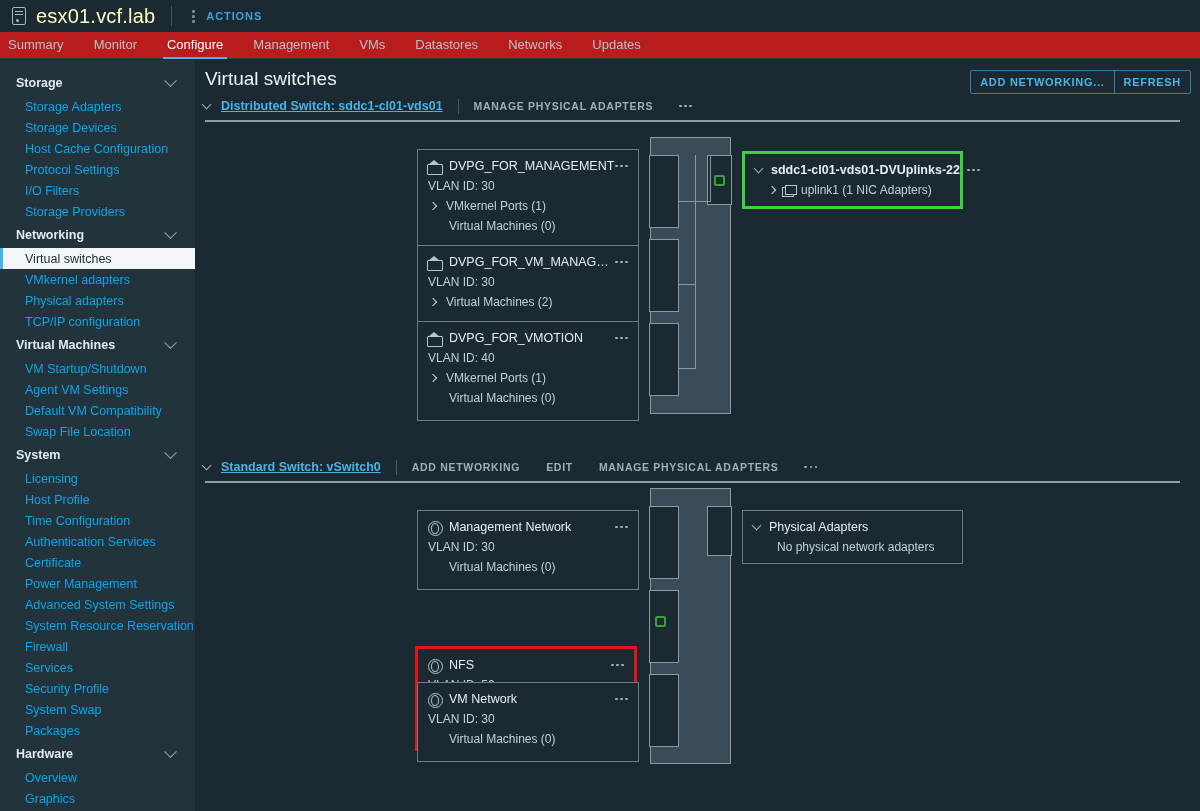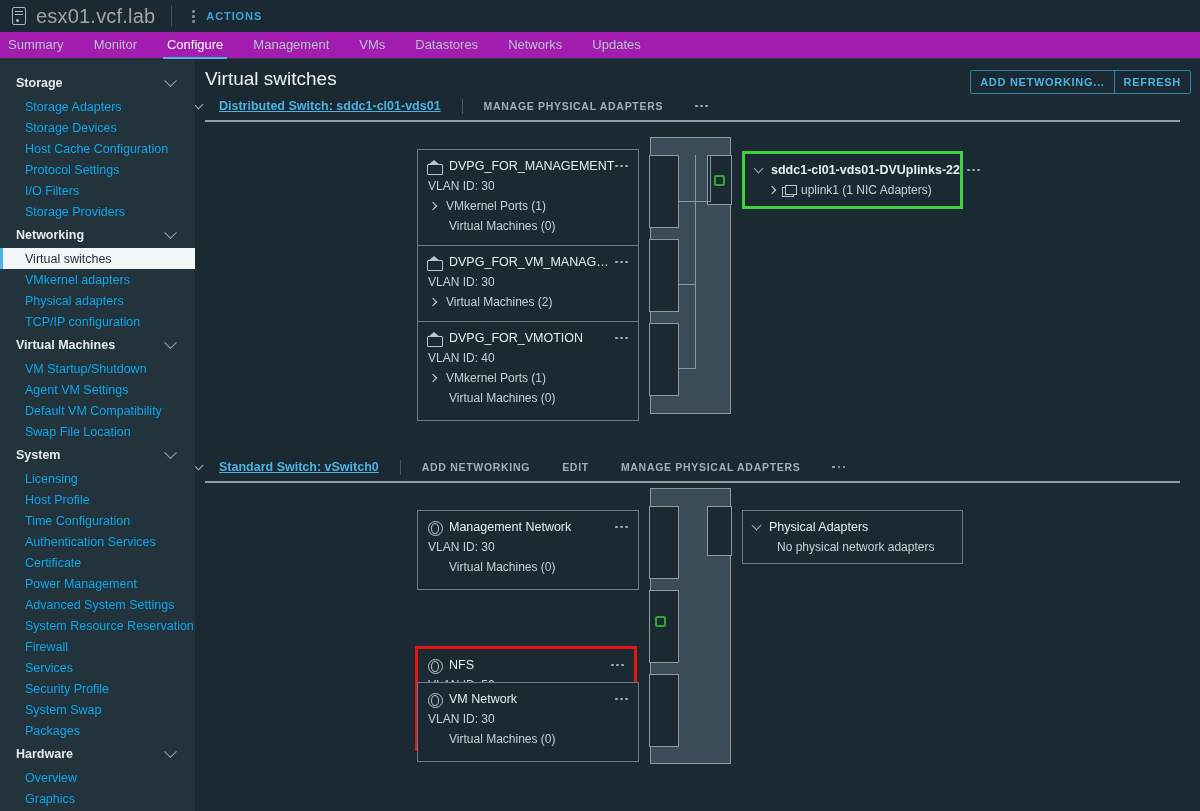--- a/index.html
+++ b/index.html
@@ -25,21 +25,21 @@
   }
   .host-icon::before {
     content:""; position:absolute; left:2px; top:2.5px; width:8px; height:1.3px;
     background:#aab8be; box-shadow: 0 3px 0 #aab8be;
   }
   .host-icon::after {
     content:""; position:absolute; left:2.5px; bottom:2px; width:3px; height:3px;
     border-radius:50%; background:#aab8be;
   }
   .host-title {
-    margin-left: 10px; font-size: 20px; color: #a3a3a3; font-weight: 400;
+    margin-left: 10px; font-size: 20px; color: #fef9c3; font-weight: 400;
     letter-spacing: .2px;
   }
   .hdr-sep {
     width: 1px; height: 20px; background: #46545c; margin: 0 14px 0 16px;
   }
   .kebab-v {
     width: 14px; height: 16px; position: relative; flex: none;
   }
   .kebab-v i {
     position: absolute; left: 6px; width: 2.5px; height: 2.5px; border-radius: 50%;
@@ -50,21 +50,21 @@
   .kebab-v i:nth-child(3){ top: 12px; }
   .actions-label {
     margin-left: 6px; font-size: 11px; color: #3ea3d4; letter-spacing: .9px;
     font-weight: 600;
   }
 
   
   .tabbar {
     position: absolute; left: 0; top: 32px; width: 1200px; height: 27px;
     display: flex; align-items: flex-end; border-bottom: 1px solid #2e3d45;
-    background: #a21caf;
+    background: #b91c1c;
   }
   .tab {
     font-size: 13px; color: #b4c2c9; padding: 0 0 6px 0; margin-right: 30px;
     position: relative; white-space: nowrap;
   }
   .tab:first-child { margin-left: 8px; }
   .tab.active { color: #ffffff; }
   .tab.active::after {
     content:""; position: absolute; left: -4px; right: -4px; bottom: -1px;
     height: 2px; background: #4ab4e6;
@@ -111,22 +111,22 @@
   }
   .top-actions button {
     background: transparent; border: none; color: #4cb2e2;
     font-size: 11px; letter-spacing: .7px; font-weight: 600;
     padding: 5px 9px; cursor: pointer; font-family: "Liberation Sans", sans-serif;
   }
   .top-actions .divider { width: 1px; background: #2f7fa8; }
 
   
   .sw-header {
-    position: absolute; left: 0; display: flex; align-items: center;
-    height: 18px; gap: 8px;
+    position: absolute; left: 8px; display: flex; align-items: center;
+    height: 18px; gap: 2px;
   }
   .chev-small {
     width: 7px; height: 7px; border-right: 1.5px solid #9fb0b8;
     border-bottom: 1.5px solid #9fb0b8; transform: rotate(45deg);
     margin-right: 9px; margin-bottom: 3px; flex: none;
   }
   .sw-link {
     font-size: 12.5px; color: #4cb2e2; font-weight: 700;
     text-decoration: underline; white-space: nowrap;
   }

